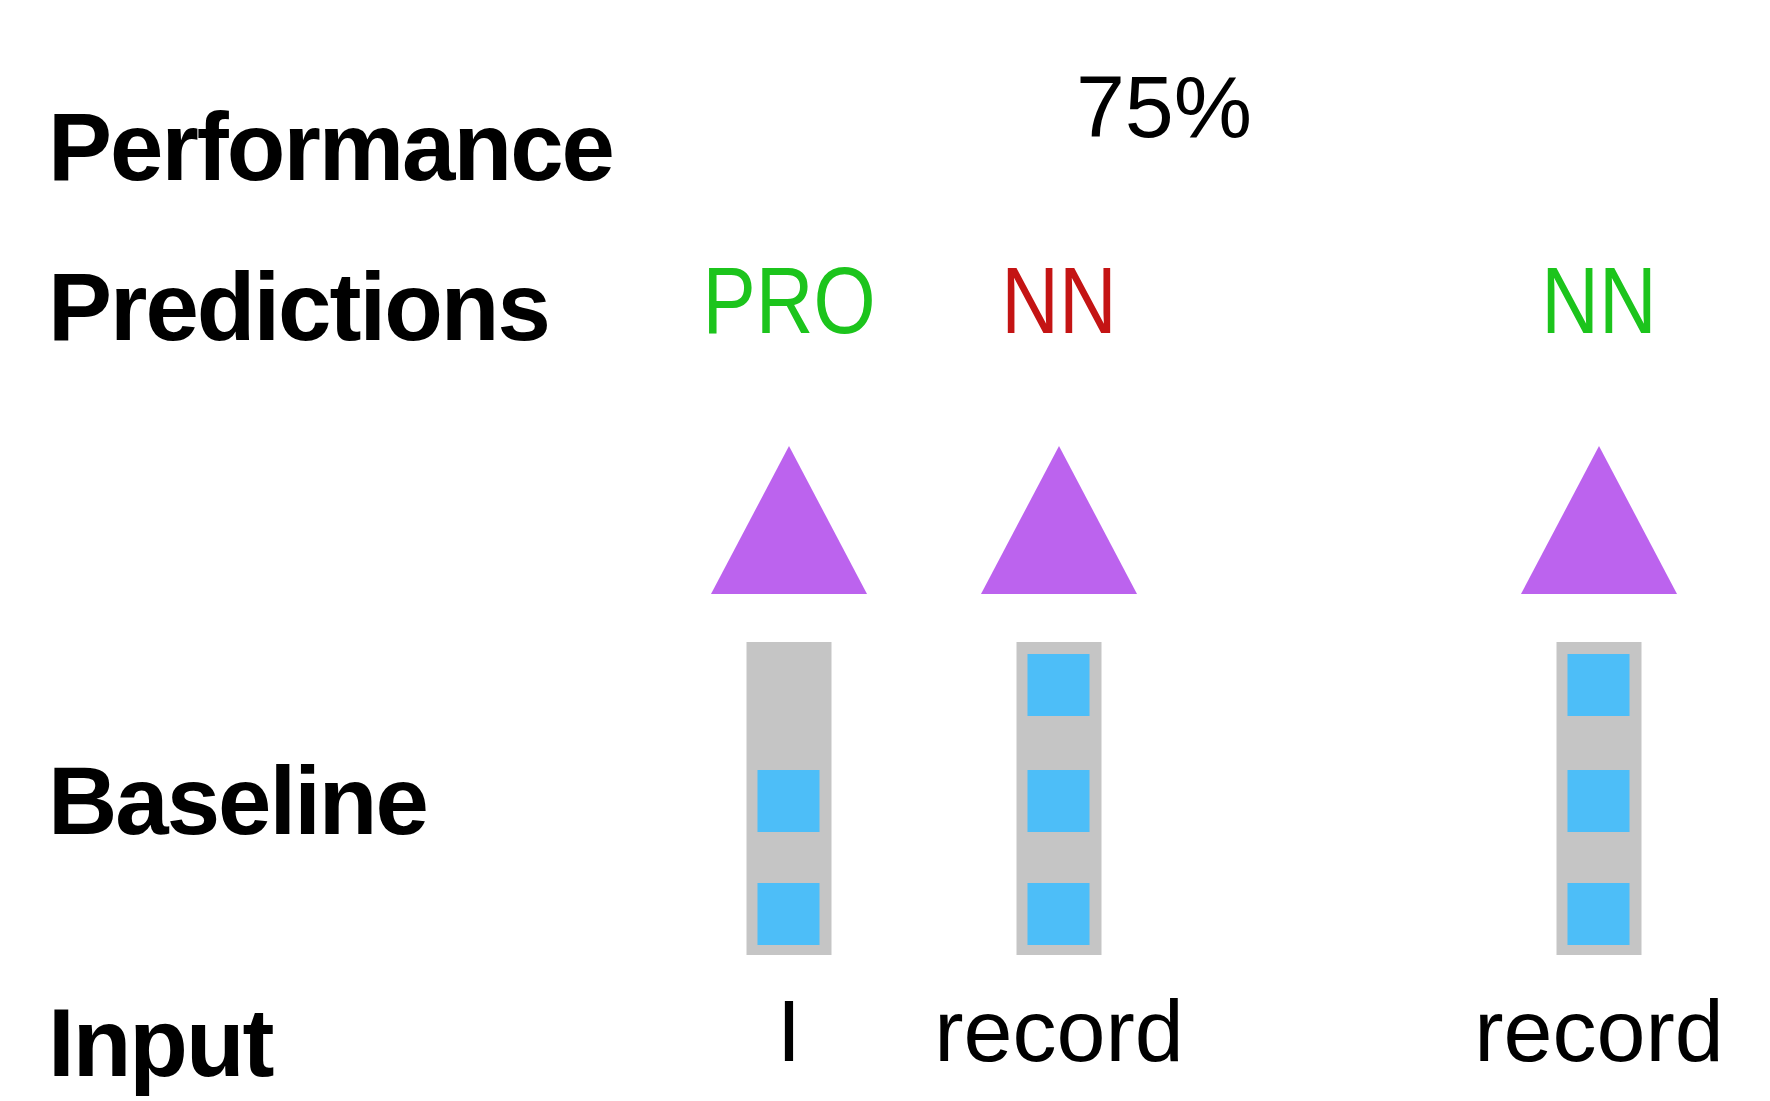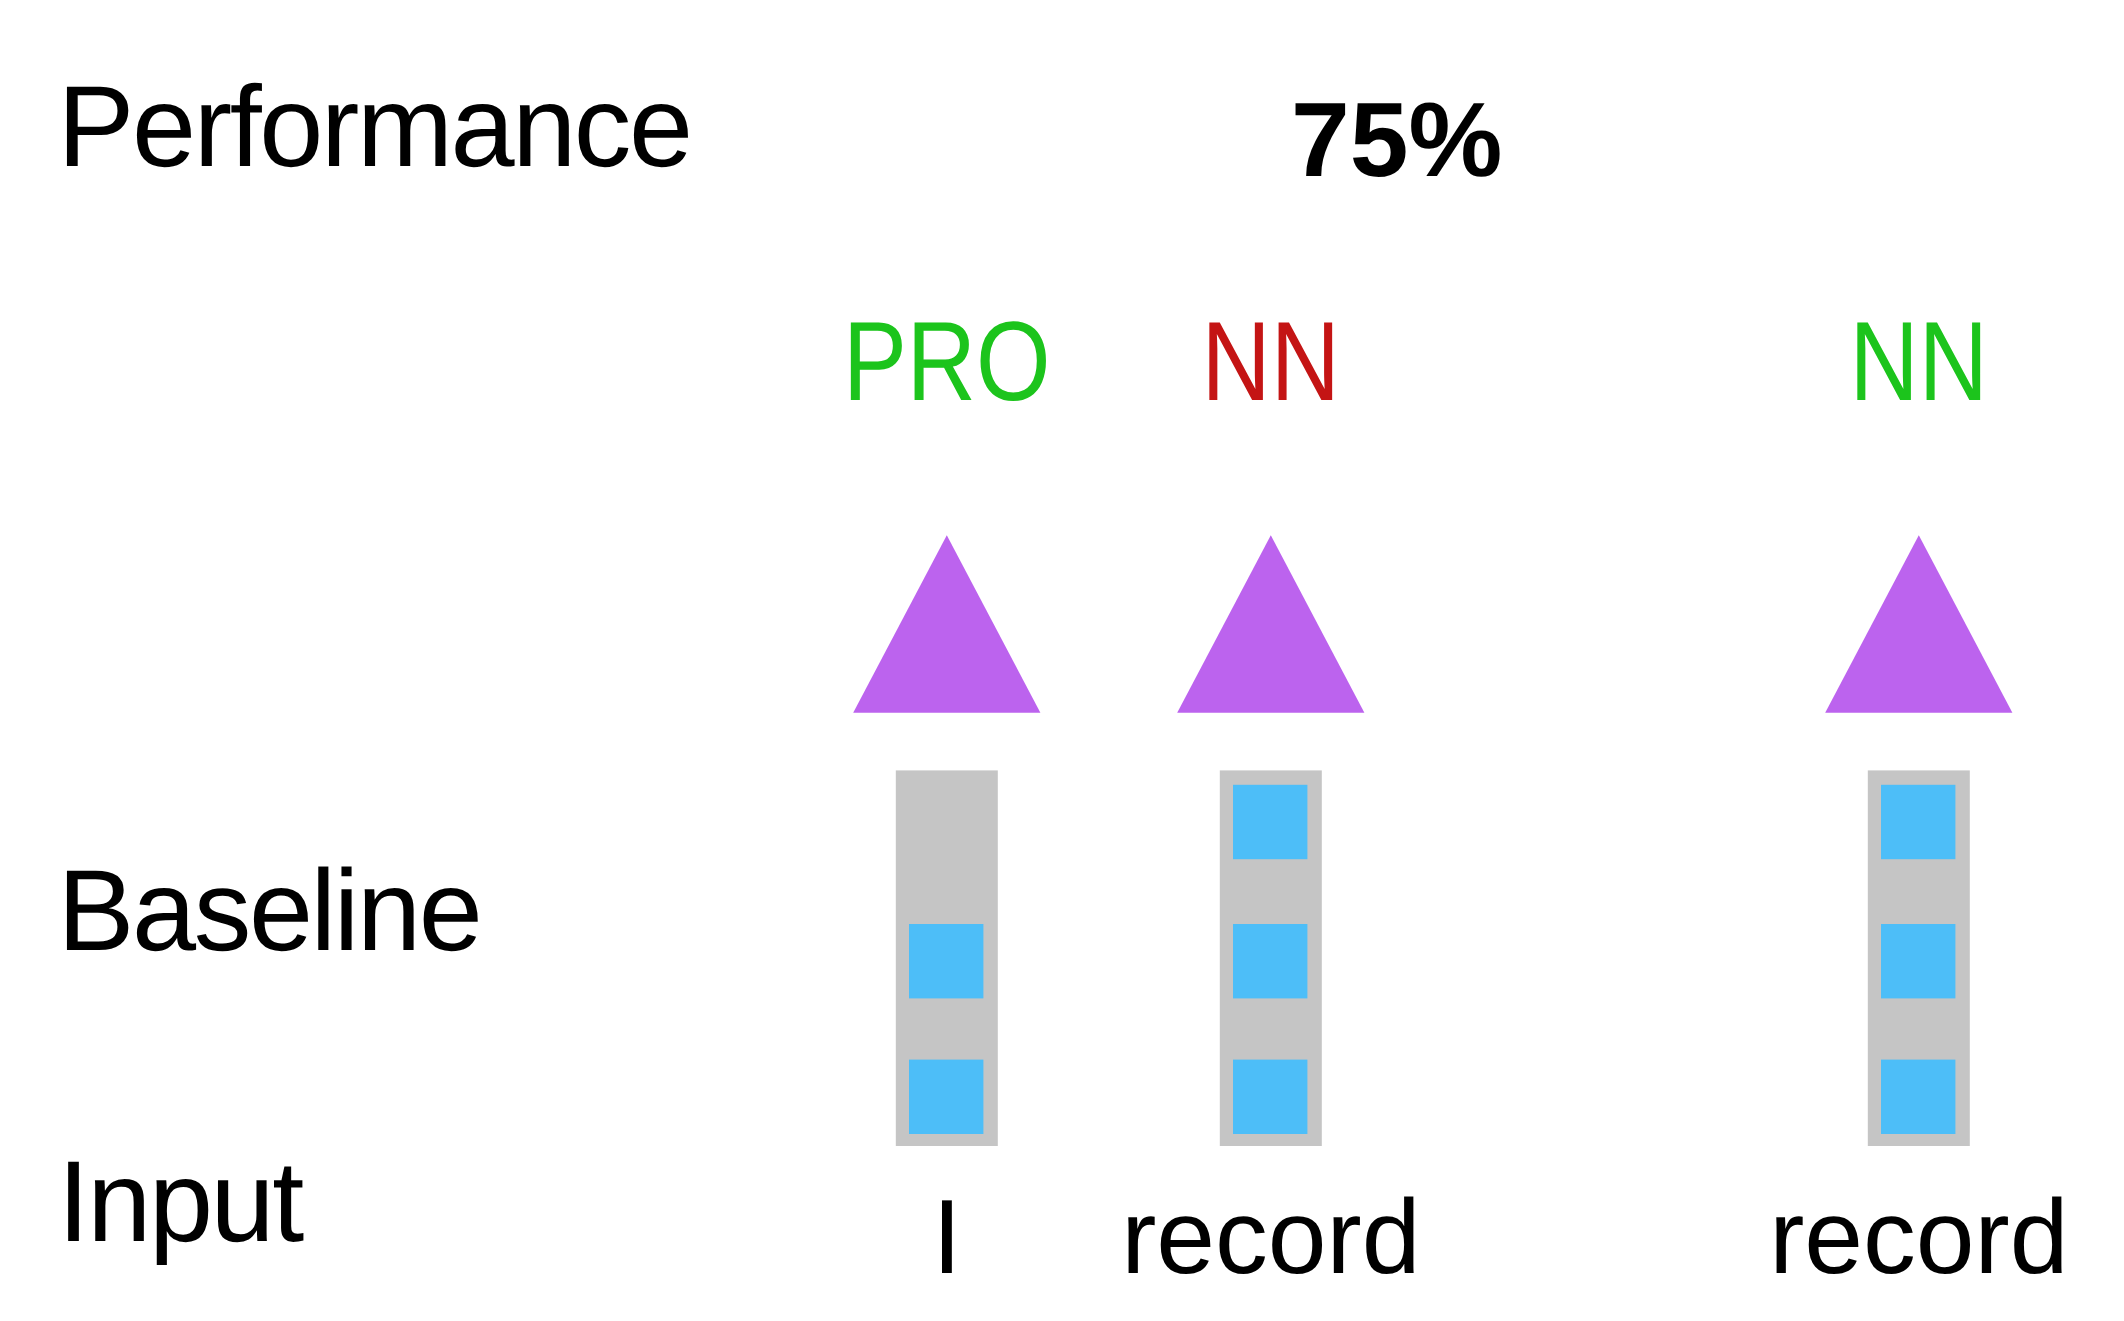--- a/index.html
+++ b/index.html
@@ -14,39 +14,40 @@
     background: var(--background, #ffffff);
     overflow: hidden;
     font-family: "Liberation Sans", "DejaVu Sans", sans-serif;
     color: var(--text, #000000);
   }
   
   .row-label {
     position: absolute;
     left: 48px;
     font-size: 96px;
-    font-weight: 400;
+    font-weight: 700;
     letter-spacing: -2px;
     line-height: 1;
     white-space: nowrap;
+    margin-top: 41px;
   }
   .label-performance { top: 58px; }
   .label-predictions { top: 218px; }
   .label-probe       { top: 458px; }
   .label-baseline    { top: 712px; }
   .label-input       { top: 954px; }
 
   
   .perf-value {
     position: absolute;
-    top: 73px;
+    top: 63px;
     left: 1164px;
     transform: translateX(-50%);
     font-size: 88px;
-    font-weight: 700;
+    font-weight: 400;
     line-height: 1;
     white-space: nowrap;
   }
 
   
   .column {
     position: absolute;
     top: 0;
     width: 270px;
     height: 1101px;
@@ -112,20 +113,21 @@
     line-height: 1;
     white-space: nowrap;
   }
 </style>
 </head>
 <body>
 
 <div class="canvas">
 
   <div class="row-label label-performance">Performance</div>
+  <div class="row-label label-predictions">Predictions</div>
   <div class="row-label label-input">Input</div>
   <div class="row-label label-baseline">Baseline</div>
 
   <div class="perf-value">75%</div>
 
   <div class="column col-0">
     <div class="prediction" style="color: rgb(28, 196, 28);">PRO</div>
     <div class="triangle"></div>
     <div class="bar">
       <div class="cell cell-0"></div>

